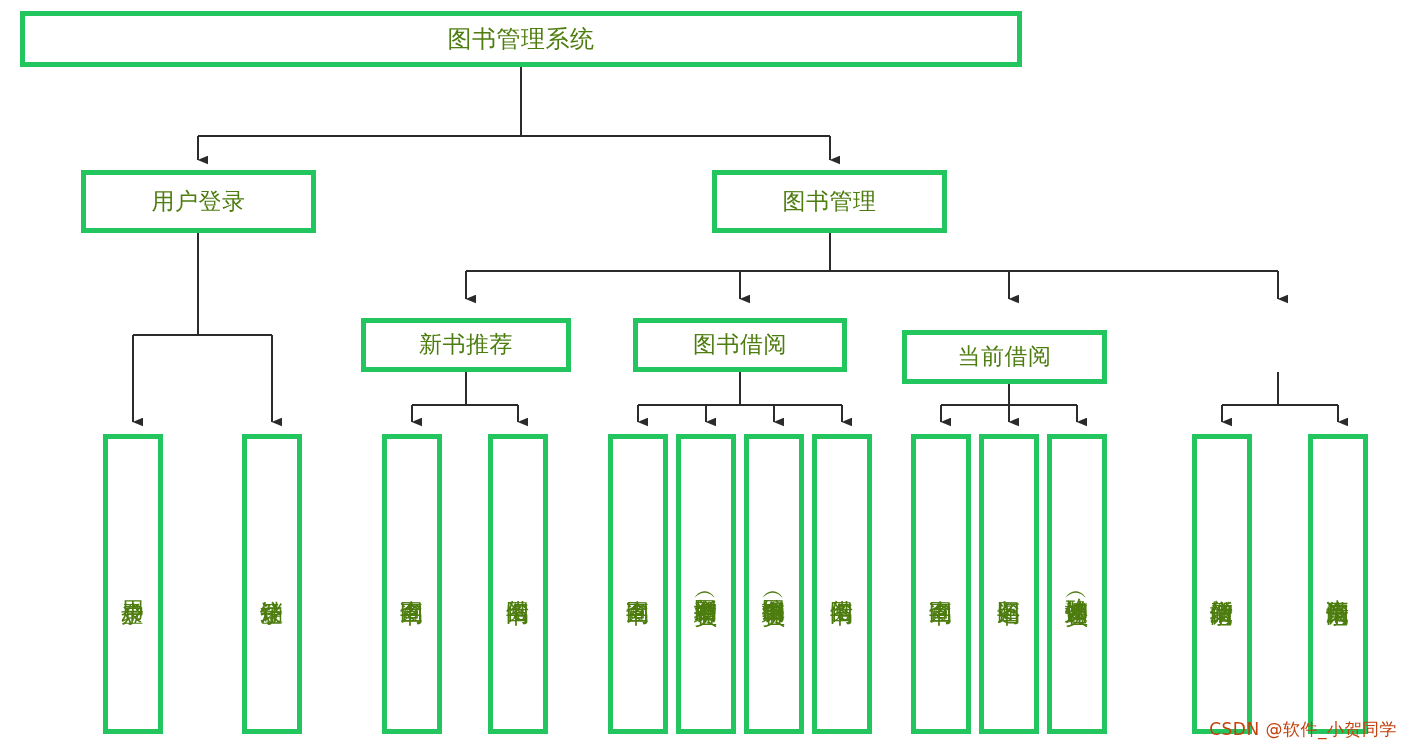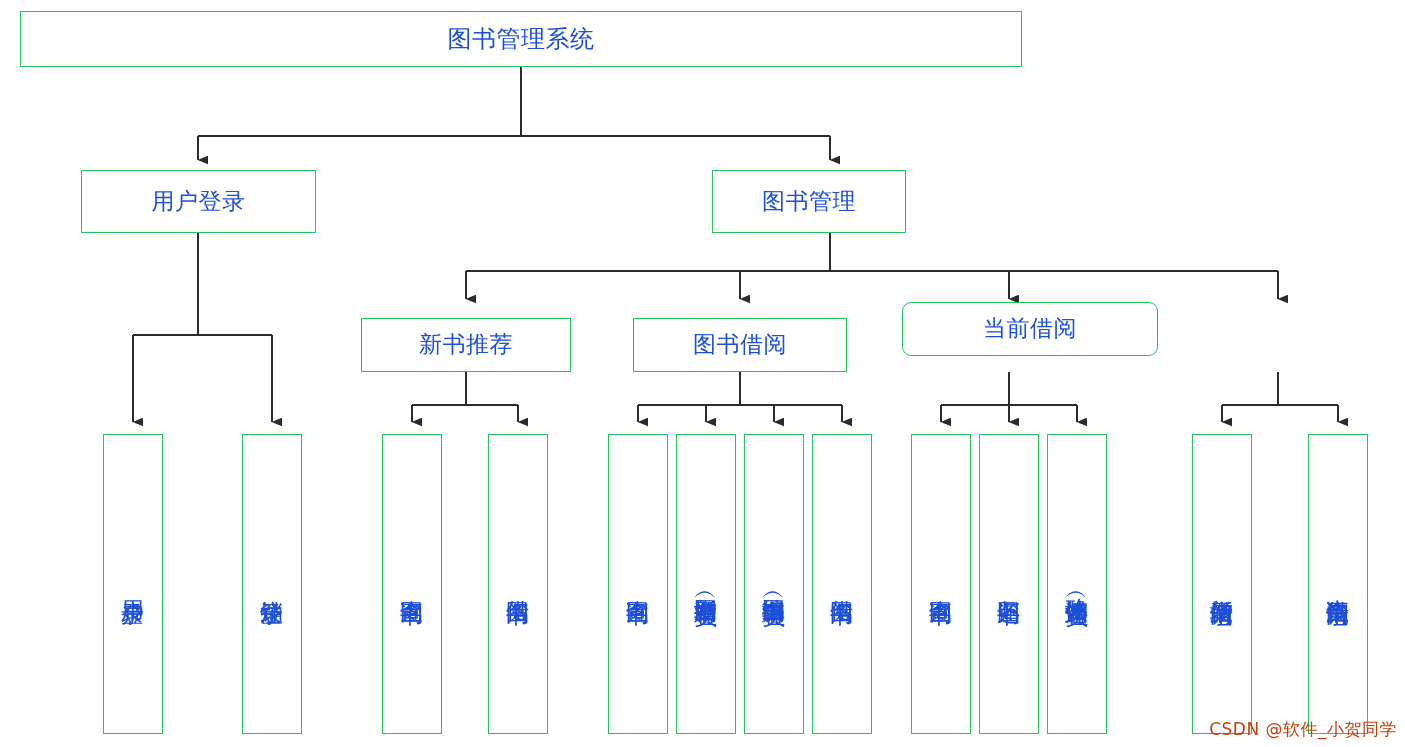--- a/index.html
+++ b/index.html
@@ -22,25 +22,25 @@
     position: absolute;
     left: 0;
     top: 0;
     width: 1405px;
     height: 747px;
   }
   .node {
     position: absolute;
     box-sizing: border-box;
     background: #ffffff;
-    border: 1px solid #22c55e;
+    border: 5px solid #22c55e;
     display: flex;
     align-items: center;
     justify-content: center;
-    color: #1d4ed8;
+    color: #4d7c0f;
     z-index: 2;
   }
   .node .node-label {
     display: block;
     text-align: center;
     line-height: 1.18;
     white-space: nowrap;
   }
   .node.horizontal .node-label {
     font-size: 23px;
@@ -128,31 +128,31 @@
     </g>
   </svg>
 
   <div class="node root horizontal" style="left:20px; top:11px; width:1002px; height:56px;">
     <span class="node-label">图书管理系统</span>
   </div>
 
   <div class="node horizontal" style="left:81px; top:170px; width:235px; height:63px;">
     <span class="node-label">用户登录</span>
   </div>
-  <div class="node horizontal" style="left:712px; top:170px; width:194px; height:63px;">
+  <div class="node horizontal" style="left:712px; top:170px; width:235px; height:63px;">
     <span class="node-label">图书管理</span>
   </div>
 
   <div class="node horizontal" style="left:361px; top:318px; width:210px; height:54px;">
     <span class="node-label">新书推荐</span>
   </div>
   <div class="node horizontal" style="left:633px; top:318px; width:214px; height:54px;">
     <span class="node-label">图书借阅</span>
   </div>
-  <div class="node horizontal" style="left:902px; top:302px; width:256px; height:54px;border-radius:9px;">
+  <div class="node horizontal" style="left:902px; top:330px; width:205px; height:54px;">
     <span class="node-label">当前借阅</span>
   </div>
 
   <div class="node vertical" style="left:103px; top:434px; width:60px; height:300px;">
     <span class="node-label">用户登录</span>
   </div>
   <div class="node vertical" style="left:242px; top:434px; width:60px; height:300px;">
     <span class="node-label">注销登录</span>
   </div>
 

